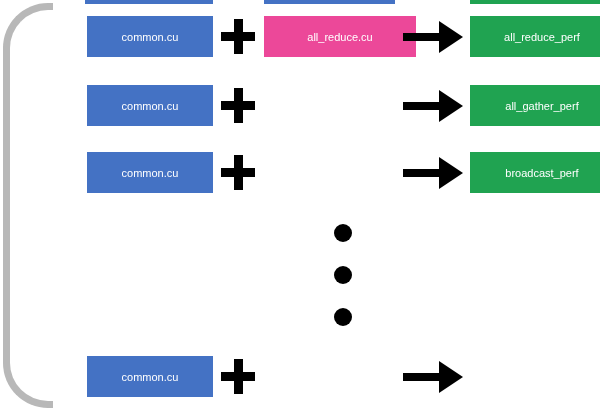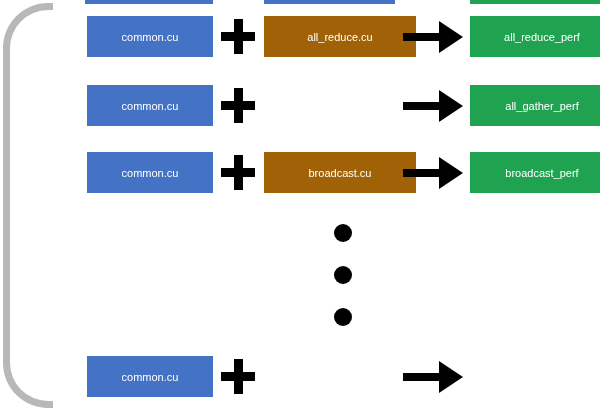--- a/index.html
+++ b/index.html
@@ -56,21 +56,21 @@
     top: 0;
     height: 41px;
     display: flex;
     align-items: center;
     justify-content: center;
     color: #ffffff;
     font-size: 11px;
     white-space: nowrap;
   }
   .box.src1 { left: 87px;  width: 126px; background: #4472c4; }
-  .box.src2 { left: 264px; width: 152px; background: #a16207; }
+  .box.src2 { left: 264px; width: 152px; background: #ec4899; }
   .box.out  { left: 470px; width: 144px; background: #20a351; }
 
   
   .plus {
     position: absolute;
     left: 221px;
     top: 3px;
     width: 34px;
     height: 35px;
   }
@@ -151,21 +151,20 @@
     <svg class="arrow" viewBox="0 0 60 32">
       <rect x="0" y="12" width="40" height="8" fill="#000"></rect>
       <polygon points="36,0 60,16 36,32" fill="#000"></polygon>
     </svg>
     <div class="box out">all_gather_perf</div>
   </div>
 
   <div class="row r3">
     <div class="box src1">common.cu</div>
     <div class="plus"></div>
-    <div class="box src2">broadcast.cu</div>
     <svg class="arrow" viewBox="0 0 60 32">
       <rect x="0" y="12" width="40" height="8" fill="#000"></rect>
       <polygon points="36,0 60,16 36,32" fill="#000"></polygon>
     </svg>
     <div class="box out">broadcast_perf</div>
   </div>
 
   <div class="dot d1"></div>
   <div class="dot d2"></div>
   <div class="dot d3"></div>

